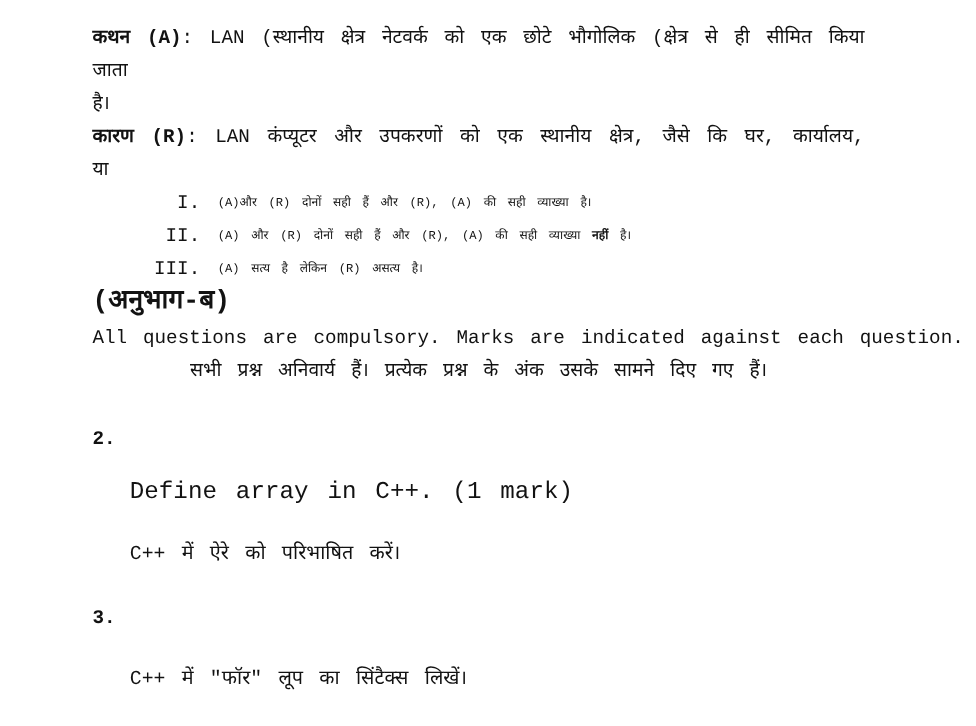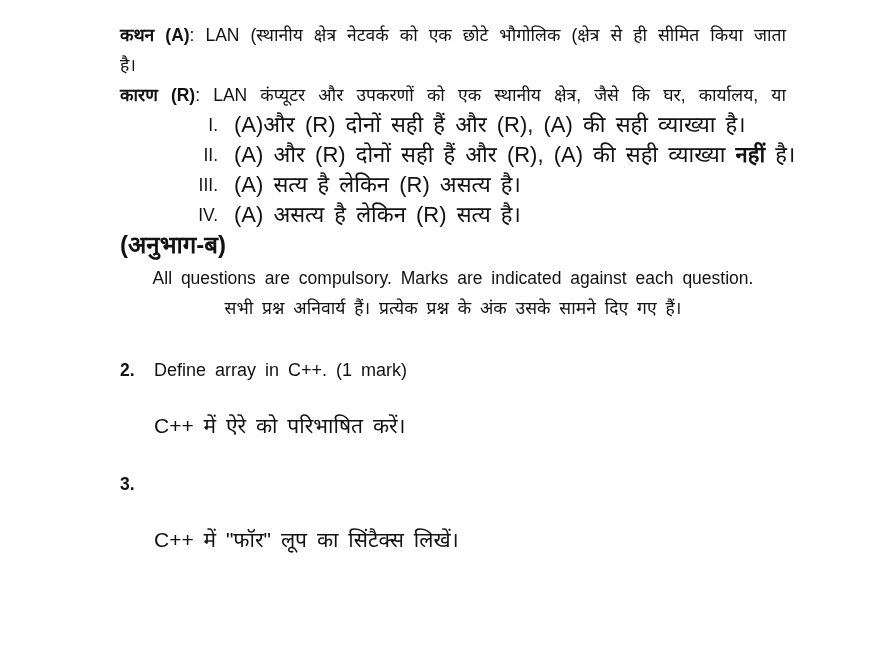--- a/index.html
+++ b/index.html
@@ -10,21 +10,22 @@
     overflow: hidden;
   }
   body {
     font-family: "Liberation Sans", "DejaVu Sans", sans-serif;
     color: #121212;
   }
   .page {
     position: relative;
     width: 887px;
     height: 641px;
-    padding: 20px 101px 0 120px;
+    padding: 20px 101px 0 84px;
+    font-family: Liberation Mono, monospace;
   }
   .line {
     font-size: 17.5px;
     line-height: 30px;
     word-spacing: 4px;
     white-space: nowrap;
   }
   .just {
     white-space: normal;
     text-align: justify;
@@ -36,21 +37,21 @@
   .opt-row { display: flex; }
   .opt-num {
     flex: none;
     width: 98px;
     text-align: right;
     font-size: 17.5px;
     line-height: 30px;
   }
   .opt-text {
     padding-left: 16px;
-    font-size: 22px;
+    font-size: 11px;
     line-height: 30px;
     word-spacing: 4px;
     white-space: nowrap;
   }
 
   
   .section-title {
     margin-top: 25px;
     text-align: center;
     font-weight: bold;
@@ -70,29 +71,30 @@
   .q-row.q2 { margin-top: 32px; }
   .q-row.q3 { margin-top: 28px; }
   .q-num {
     flex: none;
     width: 34px;
     font-weight: bold;
     font-size: 17.5px;
     line-height: 30px;
   }
   .q-text {
-    font-size: 18px;
+    font-size: 22px;
     line-height: 30px;
     word-spacing: 4px;
     white-space: nowrap;
+    margin-top: 48px;
   }
   .q-hindi {
     margin-top: 26px;
     margin-left: 34px;
-    font-size: 21px;
+    font-size: 18px;
     line-height: 30px;
     word-spacing: 4px;
     white-space: nowrap;
   }
 </style>
 </head>
 <body>
 
 <div class="page">
 
@@ -107,24 +109,20 @@
       <div class="opt-text">(A)और (R) दोनों सही हैं और (R), (A) की सही व्याख्या है।</div>
     </div>
     <div class="opt-row">
       <div class="opt-num">II.</div>
       <div class="opt-text"><span>(A) और (R) दोनों सही हैं और (R), (A) की सही व्याख्या </span><span class="b">नहीं</span><span> है।</span></div>
     </div>
     <div class="opt-row">
       <div class="opt-num">III.</div>
       <div class="opt-text">(A) सत्य है लेकिन (R) असत्य है।</div>
     </div>
-    <div class="opt-row">
-      <div class="opt-num">IV.</div>
-      <div class="opt-text">(A) असत्य है लेकिन (R) सत्य है।</div>
-    </div>
   </div>
 
   <div class="section-subtitle">(अनुभाग-ब)</div>
 
   <div class="instructions">
     <div class="line">All questions are compulsory. Marks are indicated against each question.</div>
     <div class="line">सभी प्रश्न अनिवार्य हैं। प्रत्येक प्रश्न के अंक उसके सामने दिए गए हैं।</div>
   </div>
 
   <div class="q-row q2">

